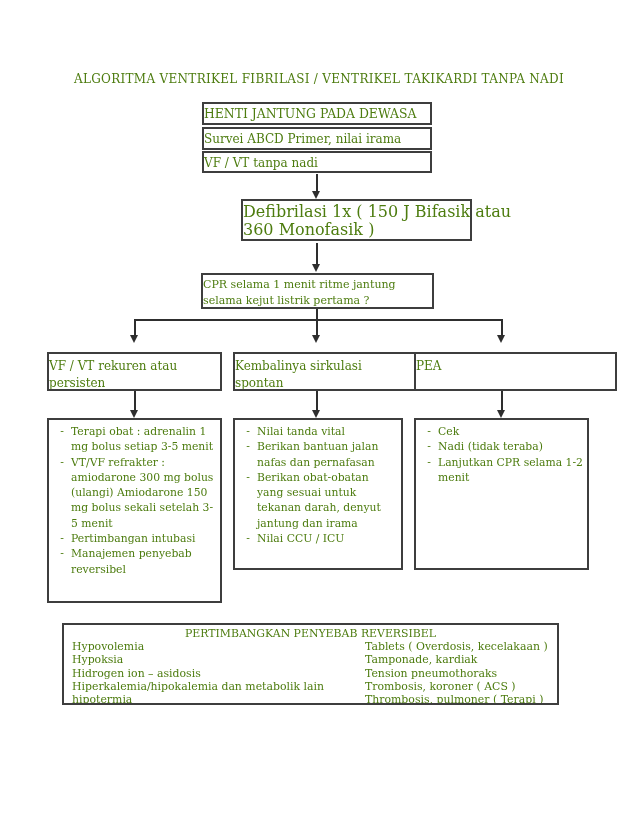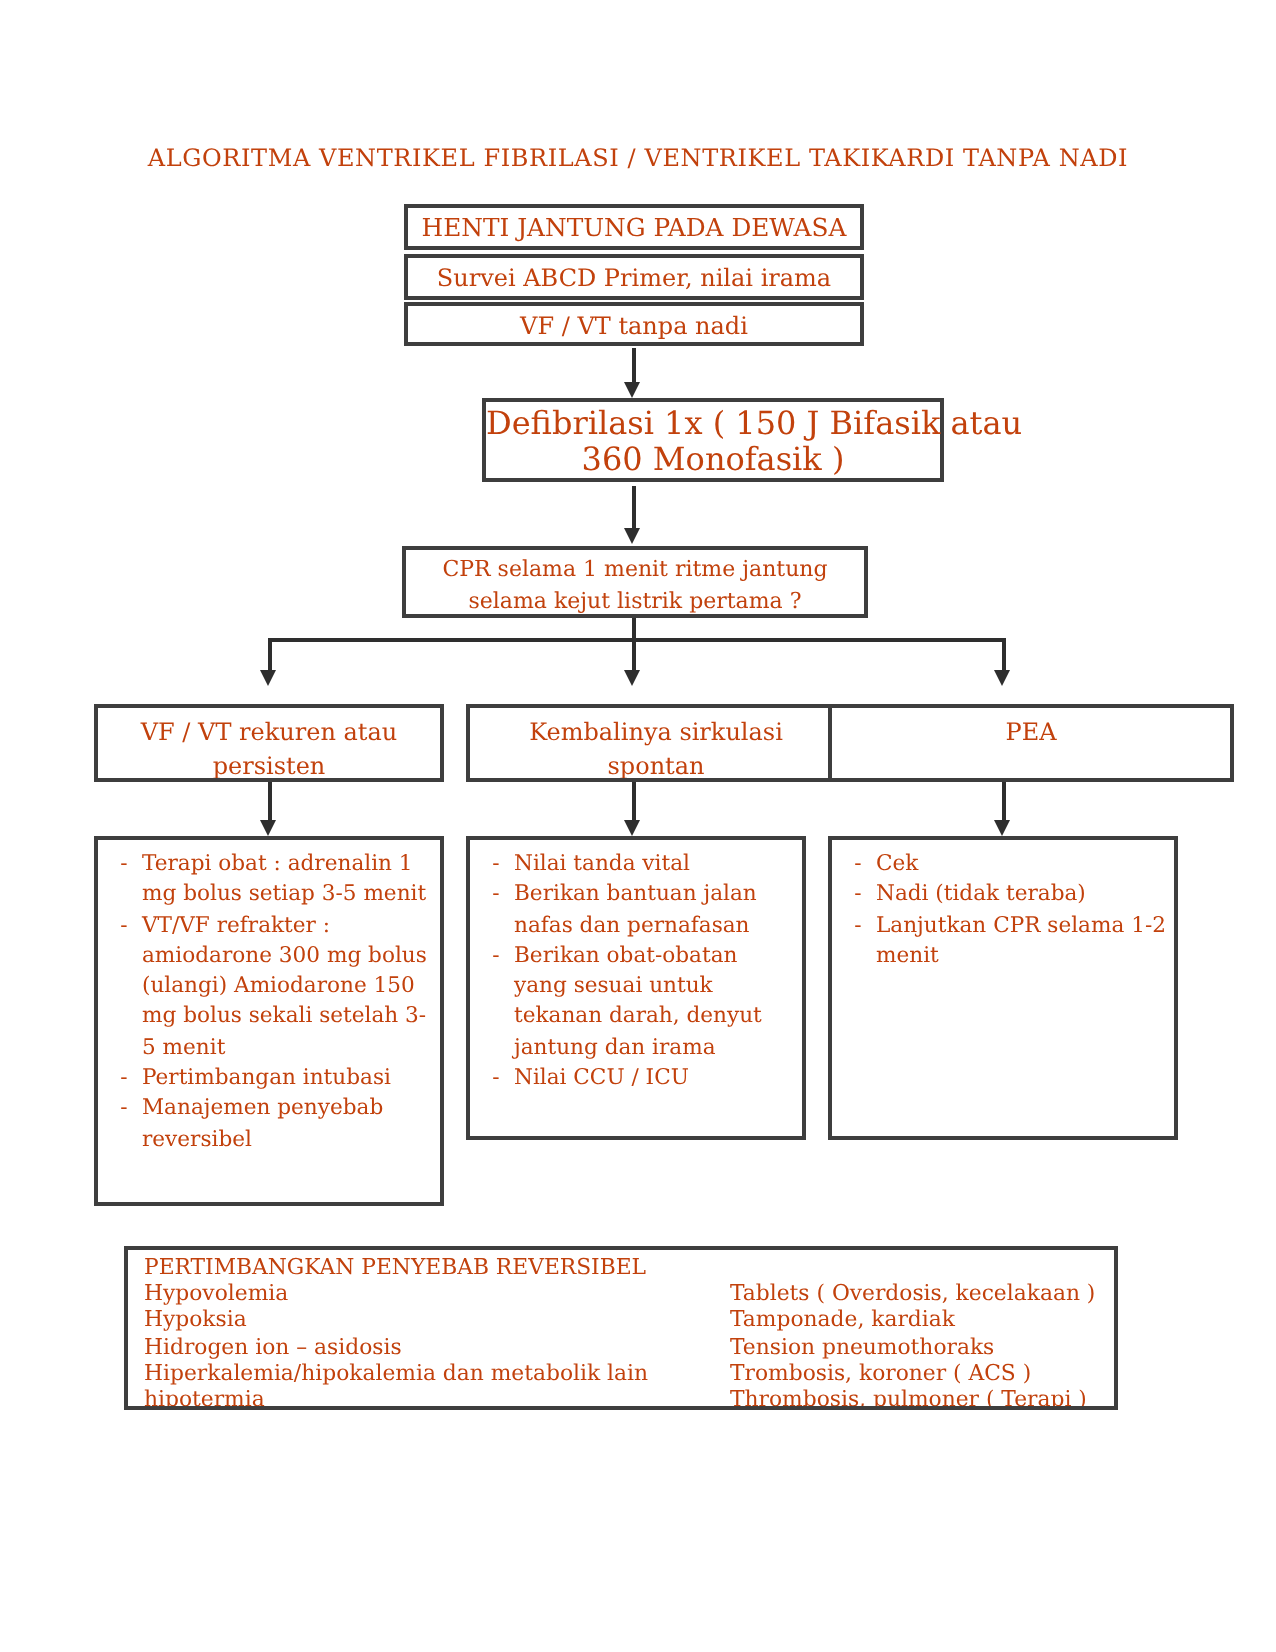--- a/index.html
+++ b/index.html
@@ -1,27 +1,26 @@
 <!DOCTYPE html>
 <html><head>
 <meta charset="utf-8">
 <style>
   * { margin:0; padding:0; box-sizing:border-box; }
   html,body { background:#ffffff; }
   .page {
     position:relative; width:638px; height:826px; background:#ffffff;
-    font-family:"DejaVu Serif", serif; color:#c2410c; overflow:hidden;
+    font-family:"DejaVu Serif", serif; color:#4d7c0f; overflow:hidden;
   }
   .title {
     position:absolute; top:72px; left:0; width:638px; text-align:center;
     font-size:12px; letter-spacing:0.3px; white-space:nowrap;
   }
   .box {
     position:absolute; background:#ffffff; border:2px solid #3e3e3e;
-    text-align:center;
   }
   .box .bl { display:block; white-space:nowrap; }
   .topbox { left:202px; width:230px; height:23px; font-size:12px; line-height:18px; padding-top:1px; }
   #box-henti  { top:102px; font-size:12.4px; }
   #box-survei { top:127px; }
   #box-vfvt   { top:151px; height:22px; }
   #box-defib { left:202px; top:199px; width:231px; height:42px; font-size:16px; line-height:18px; padding-top:2px;margin-left:39px; }
   #box-cpr   { left:201px; top:273px; width:233px; height:36px; font-size:11px; line-height:16px; padding-top:2px; overflow:hidden; }
 
   .hdrbox { top:352px; height:39px; font-size:12px; line-height:17px; padding-top:4px; overflow:hidden; }
@@ -39,21 +38,21 @@
 
   .vline { position:absolute; width:2px; background:#2e2e2e; }
   .hline { position:absolute; height:2px; background:#2e2e2e; }
   .ahead {
     position:absolute; width:0; height:0;
     border-left:4.5px solid transparent; border-right:4.5px solid transparent;
     border-top:8px solid #2e2e2e;
   }
 
   #rev-box { left:62px; top:623px; width:497px; height:82px; text-align:left; font-size:10.9px; line-height:13.2px; padding:2px 8px 0 8px; overflow:hidden; }
-  #rev-box .rev-title { text-align:left; white-space:nowrap; }
+  #rev-box .rev-title { text-align:center; white-space:nowrap; }
   .rev-row { display:flex; }
   .rev-row .lc { flex:0 0 293px; white-space:nowrap; }
   .rev-row .rc { flex:1 1 auto; white-space:nowrap; }
 </style>
 </head>
 <body>
 
 <div class="page">
 
   <div class="title">ALGORITMA VENTRIKEL FIBRILASI / VENTRIKEL TAKIKARDI TANPA NADI</div>

